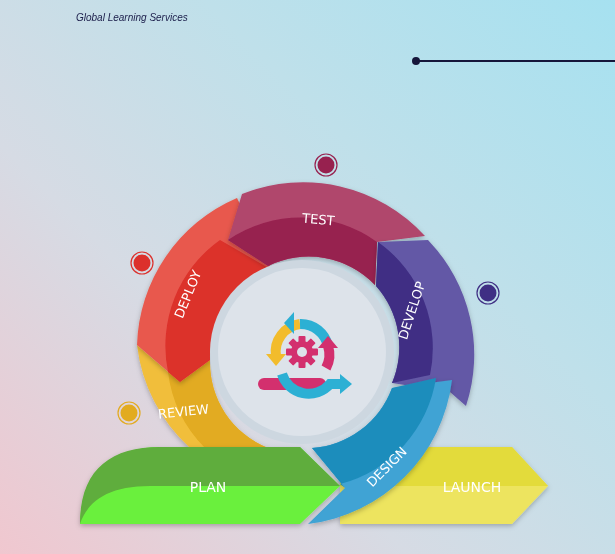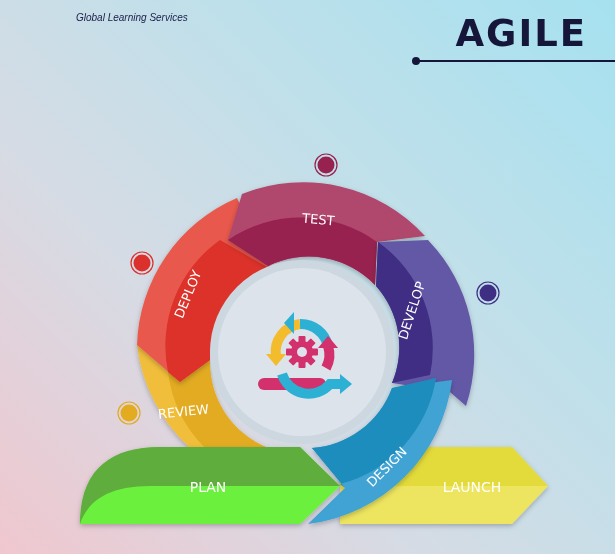--- a/index.html
+++ b/index.html
@@ -16,21 +16,20 @@
   svg.diagram{position:absolute;left:0;top:0;}
 </style>
 </head>
 <body>
 
 <div class="logo">
   <div class="logo-sub">Global Learning Services</div>
 </div>
 
 <div class="title">
-  <div class="title-line">AGILE</div>
 </div>
 <div class="title-rule"></div>
 <div class="title-dot"></div>
 
 <svg class="diagram" width="615" height="554" viewBox="0 0 615 554">
   <defs>
     <filter id="sh" x="-20%" y="-20%" width="140%" height="140%">
       <feDropShadow dx="0" dy="2" stdDeviation="2.5" flood-color="#000" flood-opacity="0.25"></feDropShadow>
     </filter>
   </defs>

